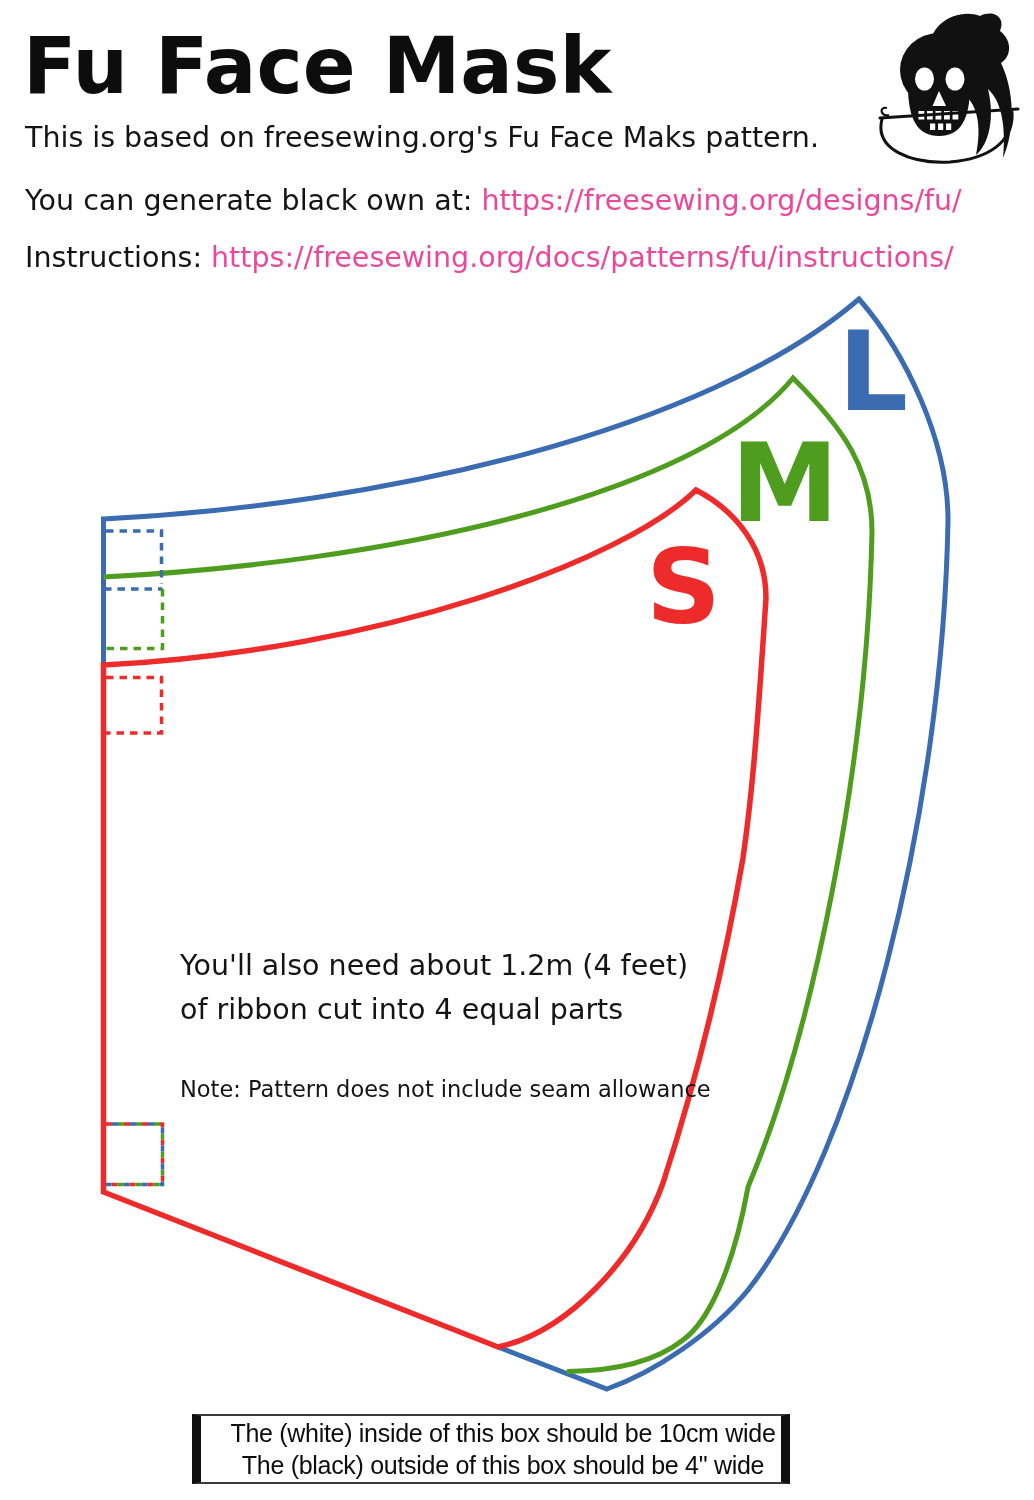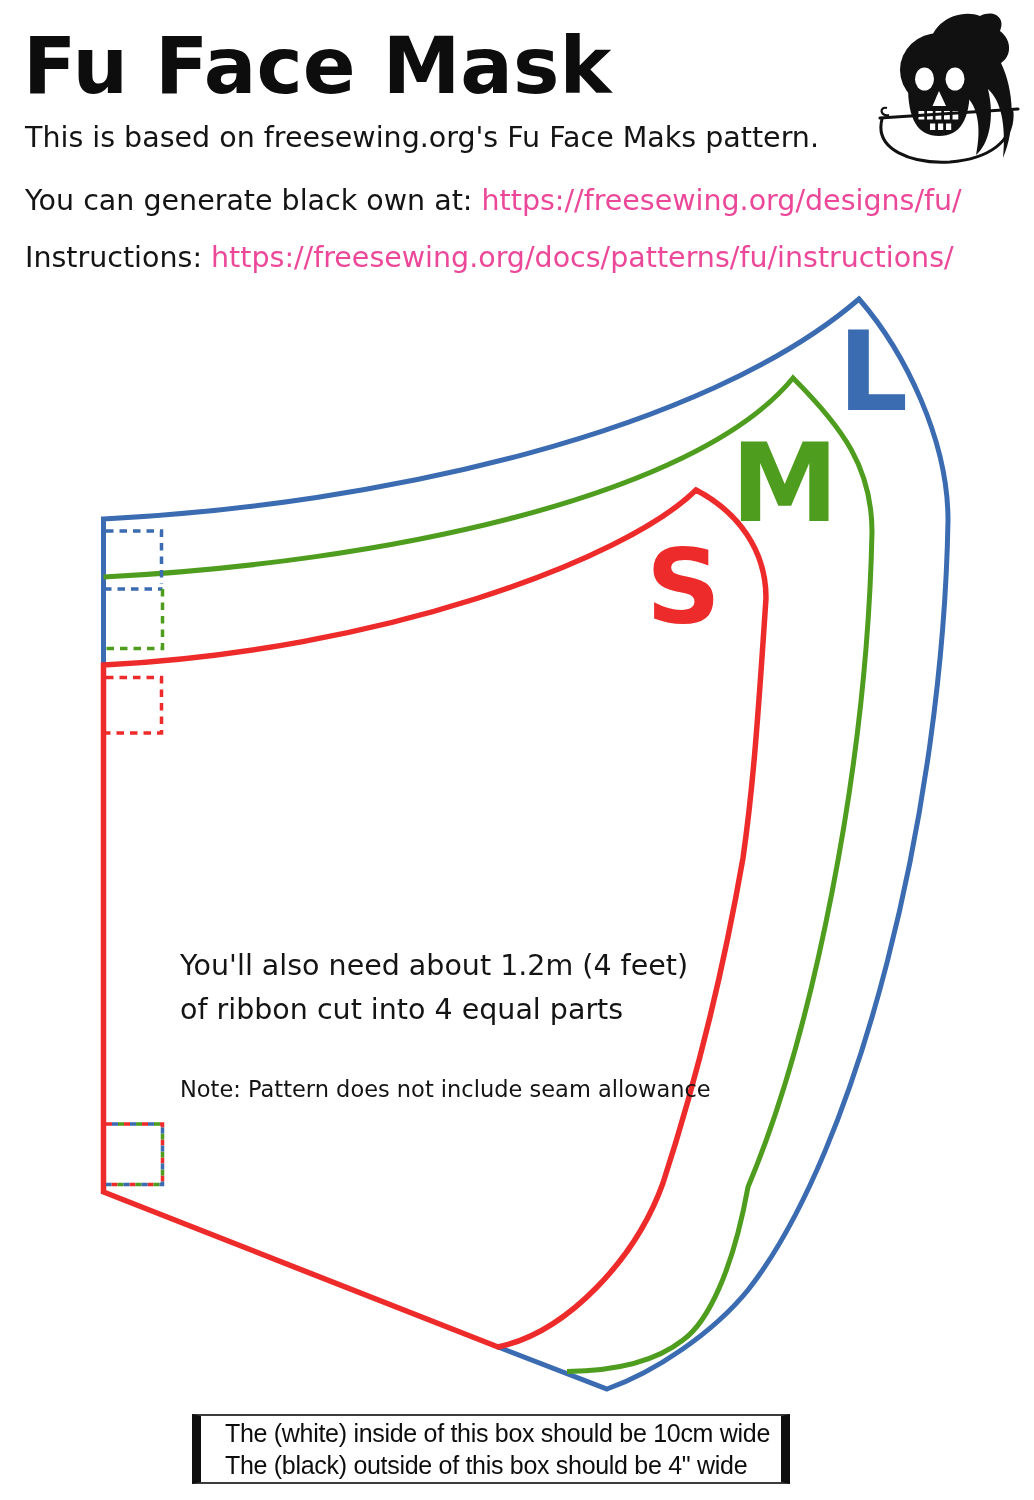--- a/index.html
+++ b/index.html
@@ -26,21 +26,21 @@
   .i1{top:728px}.i2{top:944px}
   .note{
     position:absolute;left:180px;top:1055px;font-size:22.5px;
     line-height:28px;color:#141414;white-space:pre;margin-top:20px;
   }
   .scalebox{
     position:absolute;left:192px;top:1414px;width:598px;height:70px;
     box-sizing:border-box;background:#fff;
     border-left:9px solid #0f0f0f;border-right:9px solid #0f0f0f;
     border-top:2.5px solid #3c3c3c;border-bottom:2.5px solid #3c3c3c;
-    display:flex;flex-direction:column;justify-content:center;padding-left:24px;
+    display:flex;flex-direction:column;justify-content:center;align-items:center;padding-left:24px;
   }
   .sb-line{
     font-family:"Liberation Sans",sans-serif;font-size:25px;line-height:32px;
     letter-spacing:-0.3px;color:#0d0d0d;white-space:pre;
   }
   .size-letter{font-family:"DejaVu Sans",sans-serif;font-weight:700;}
 </style>
 </head>
 <body>
 

